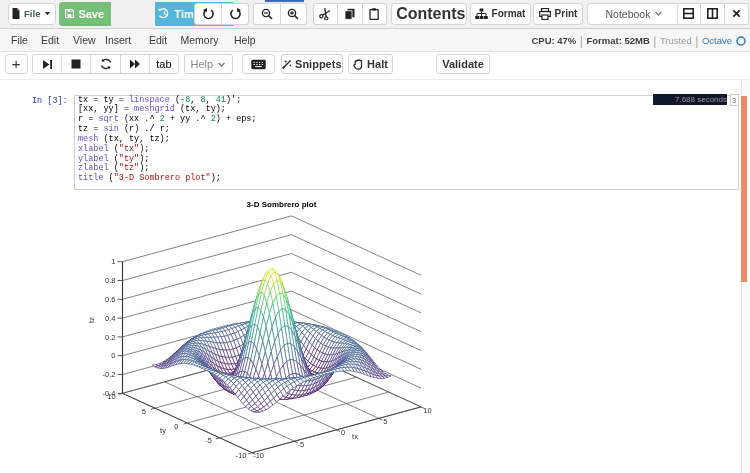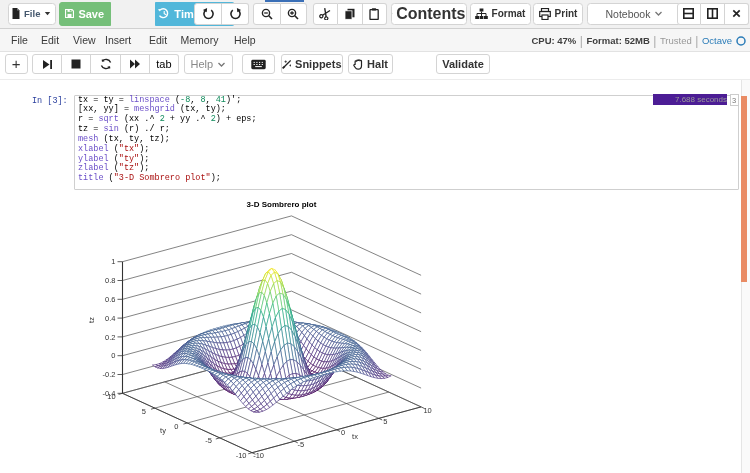--- a/index.html
+++ b/index.html
@@ -237,21 +237,21 @@
       <span>Halt</span>
     </div>
     <div class="btn2" style="left:396px;width:54px;margin-left:40px;">
       <span>Validate</span>
     </div>
   </div>
 
 <div class="abs mono" style="left:32px;top:96px;font-size:8.5px;color:#2a3f9e">In [3]:</div>
 <div class="abs" style="left:74px;top:94.5px;width:664.5px;height:95.5px;border:1px solid #cfcfcf;border-radius:1px;background:#fff"></div>
 <div class="abs mono" style="left:78px;top:95.5px;font-size:8.5px;line-height:9.85px;white-space:pre"><div><span style="color:#000">tx = ty = </span><span style="color:#6b4fc8">linspace</span><span style="color:#000"> (</span><span style="color:#0e8a5a">-8</span><span style="color:#000">, </span><span style="color:#0e8a5a">8</span><span style="color:#000">, </span><span style="color:#0e8a5a">41</span><span style="color:#000">)';</span></div><div><span style="color:#000">[xx, yy] = </span><span style="color:#6b4fc8">meshgrid</span><span style="color:#000"> (tx, ty);</span></div><div><span style="color:#000">r = </span><span style="color:#6b4fc8">sqrt</span><span style="color:#000"> (xx .^ </span><span style="color:#0e8a5a">2</span><span style="color:#000"> + yy .^ </span><span style="color:#0e8a5a">2</span><span style="color:#000">) + eps;</span></div><div><span style="color:#000">tz = </span><span style="color:#6b4fc8">sin</span><span style="color:#000"> (r) ./ r;</span></div><div><span style="color:#6b4fc8">mesh</span><span style="color:#000"> (tx, ty, tz);</span></div><div><span style="color:#6b4fc8">xlabel</span><span style="color:#000"> (</span><span style="color:#a11">"tx"</span><span style="color:#000">);</span></div><div><span style="color:#6b4fc8">ylabel</span><span style="color:#000"> (</span><span style="color:#a11">"ty"</span><span style="color:#000">);</span></div><div><span style="color:#6b4fc8">zlabel</span><span style="color:#000"> (</span><span style="color:#a11">"tz"</span><span style="color:#000">);</span></div><div><span style="color:#6b4fc8">title</span><span style="color:#000"> (</span><span style="color:#a11">"3-D Sombrero plot"</span><span style="color:#000">);</span></div></div>
-<div class="abs" style="left:653px;top:94px;width:74px;height:11px;background:#4c1d95;font-size:8px;color:#999;text-align:right;line-height:11px">7.688 seconds</div>
+<div class="abs" style="left:653px;top:94px;width:74px;height:11px;background:#0f172a;font-size:8px;color:#999;text-align:right;line-height:11px">7.688 seconds</div>
 <div class="abs" style="left:729.5px;top:94px;width:9px;height:11.5px;border:1px solid #ccc;background:#fff;font-size:7.5px;color:#777;text-align:center;line-height:11.5px">3</div>
 
 <div class="abs" style="left:0;top:190px;width:750px;height:283px"><svg width="750" height="283" viewBox="0 190 750 283" font-family="Liberation Sans, sans-serif">
       <path d="M122.5 393.3L291.5 347.5L421.1 406.9M122.5 374.5L291.5 328.7L421.1 388.1M122.5 355.7L291.5 309.9L421.1 369.3M122.5 336.9L291.5 291.1L421.1 350.5M122.5 318.1L291.5 272.3L421.1 331.7M122.5 299.3L291.5 253.5L421.1 312.9M122.5 280.5L291.5 234.7L421.1 294.1M122.5 261.7L291.5 215.9L421.1 275.3M252.1 452.7L122.5 393.3M252.1 452.7L421.1 406.9M294.4 441.2L164.8 381.9M219.7 437.9L388.7 392.1M336.6 429.8L207 370.4M187.3 423L356.3 377.2M378.9 418.4L249.2 359M154.9 408.1L323.9 362.4M421.1 406.9L291.5 347.5M122.5 393.3L291.5 347.5" fill="none" stroke="#4f4f4f" stroke-width="0.7"></path>
       <g fill="#fff" stroke-width="0.62" stroke-linejoin="round">
         <path d="M286.8 331L290.2 330.1L287.6 328.3L284.2 329.8Z" stroke="#482576"></path>
         <path d="M283.4 331.2L286.8 331L284.2 329.8L280.8 330.8Z" stroke="#482677"></path>
         <path d="M289.4 331.5L292.7 331.3L290.2 330.1L286.8 331Z" stroke="#482677"></path>
         <path d="M280 330.8L283.4 331.2L280.8 330.8L277.4 331Z" stroke="#482878"></path>
         <path d="M286 331L289.4 331.5L286.8 331L283.4 331.2Z" stroke="#482878"></path>

